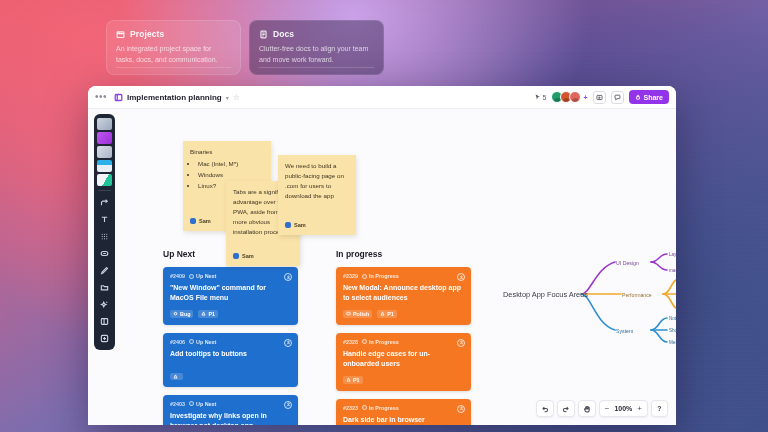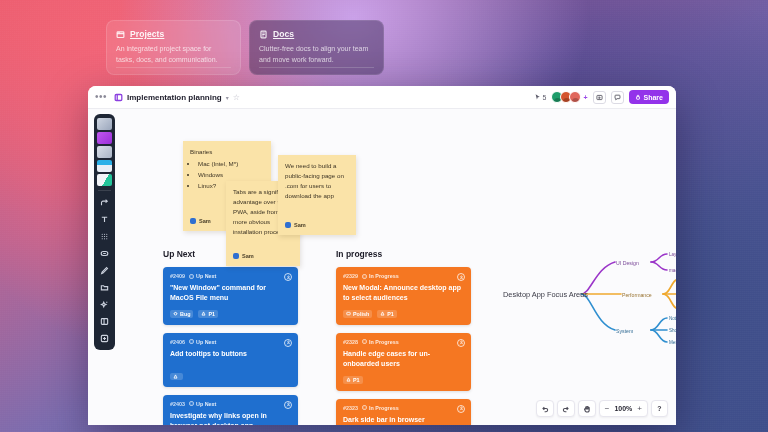--- a/index.html
+++ b/index.html
@@ -52,21 +52,21 @@
   .card.dim.violet { background: rgba(40,26,66,.42); border-color: rgba(255,255,255,.10); }
   .card.active {
     background: #ffffff;
     box-shadow: 0 6px 18px rgba(30,10,50,.28);
   }
   .card-head {
     display: flex; align-items: center; gap: 5px;
     margin-bottom: 5px;
   }
   .card-ttl { font-size: 8.5px; font-weight: 700; letter-spacing: .1px; }
-  .card.dim .card-ttl { color: rgba(255,255,255,.93); text-decoration: underline; }
+  .card.dim .card-ttl { color: rgba(255,255,255,.93); }
   .card.active .card-ttl { color: #15131c; }
   .card-desc { font-size: 7px; line-height: 1.5; }
   .card.dim .card-desc { color: rgba(255,255,255,.72); }
   .card.active .card-desc { color: #4b4757; }
   .card-ico { width: 9px; height: 9px; display: block; }
   .card.dim .card-ico { fill: none; stroke: rgba(255,255,255,.85); stroke-width: 1.6; }
   .card.active .card-ico { fill: none; stroke: #4b2fd6; stroke-width: 1.6; }
   .progress {
     position: absolute; left: 9px; right: 9px; bottom: 6px;
     height: 2.5px; border-radius: 2px; background: #e7e4ef;

